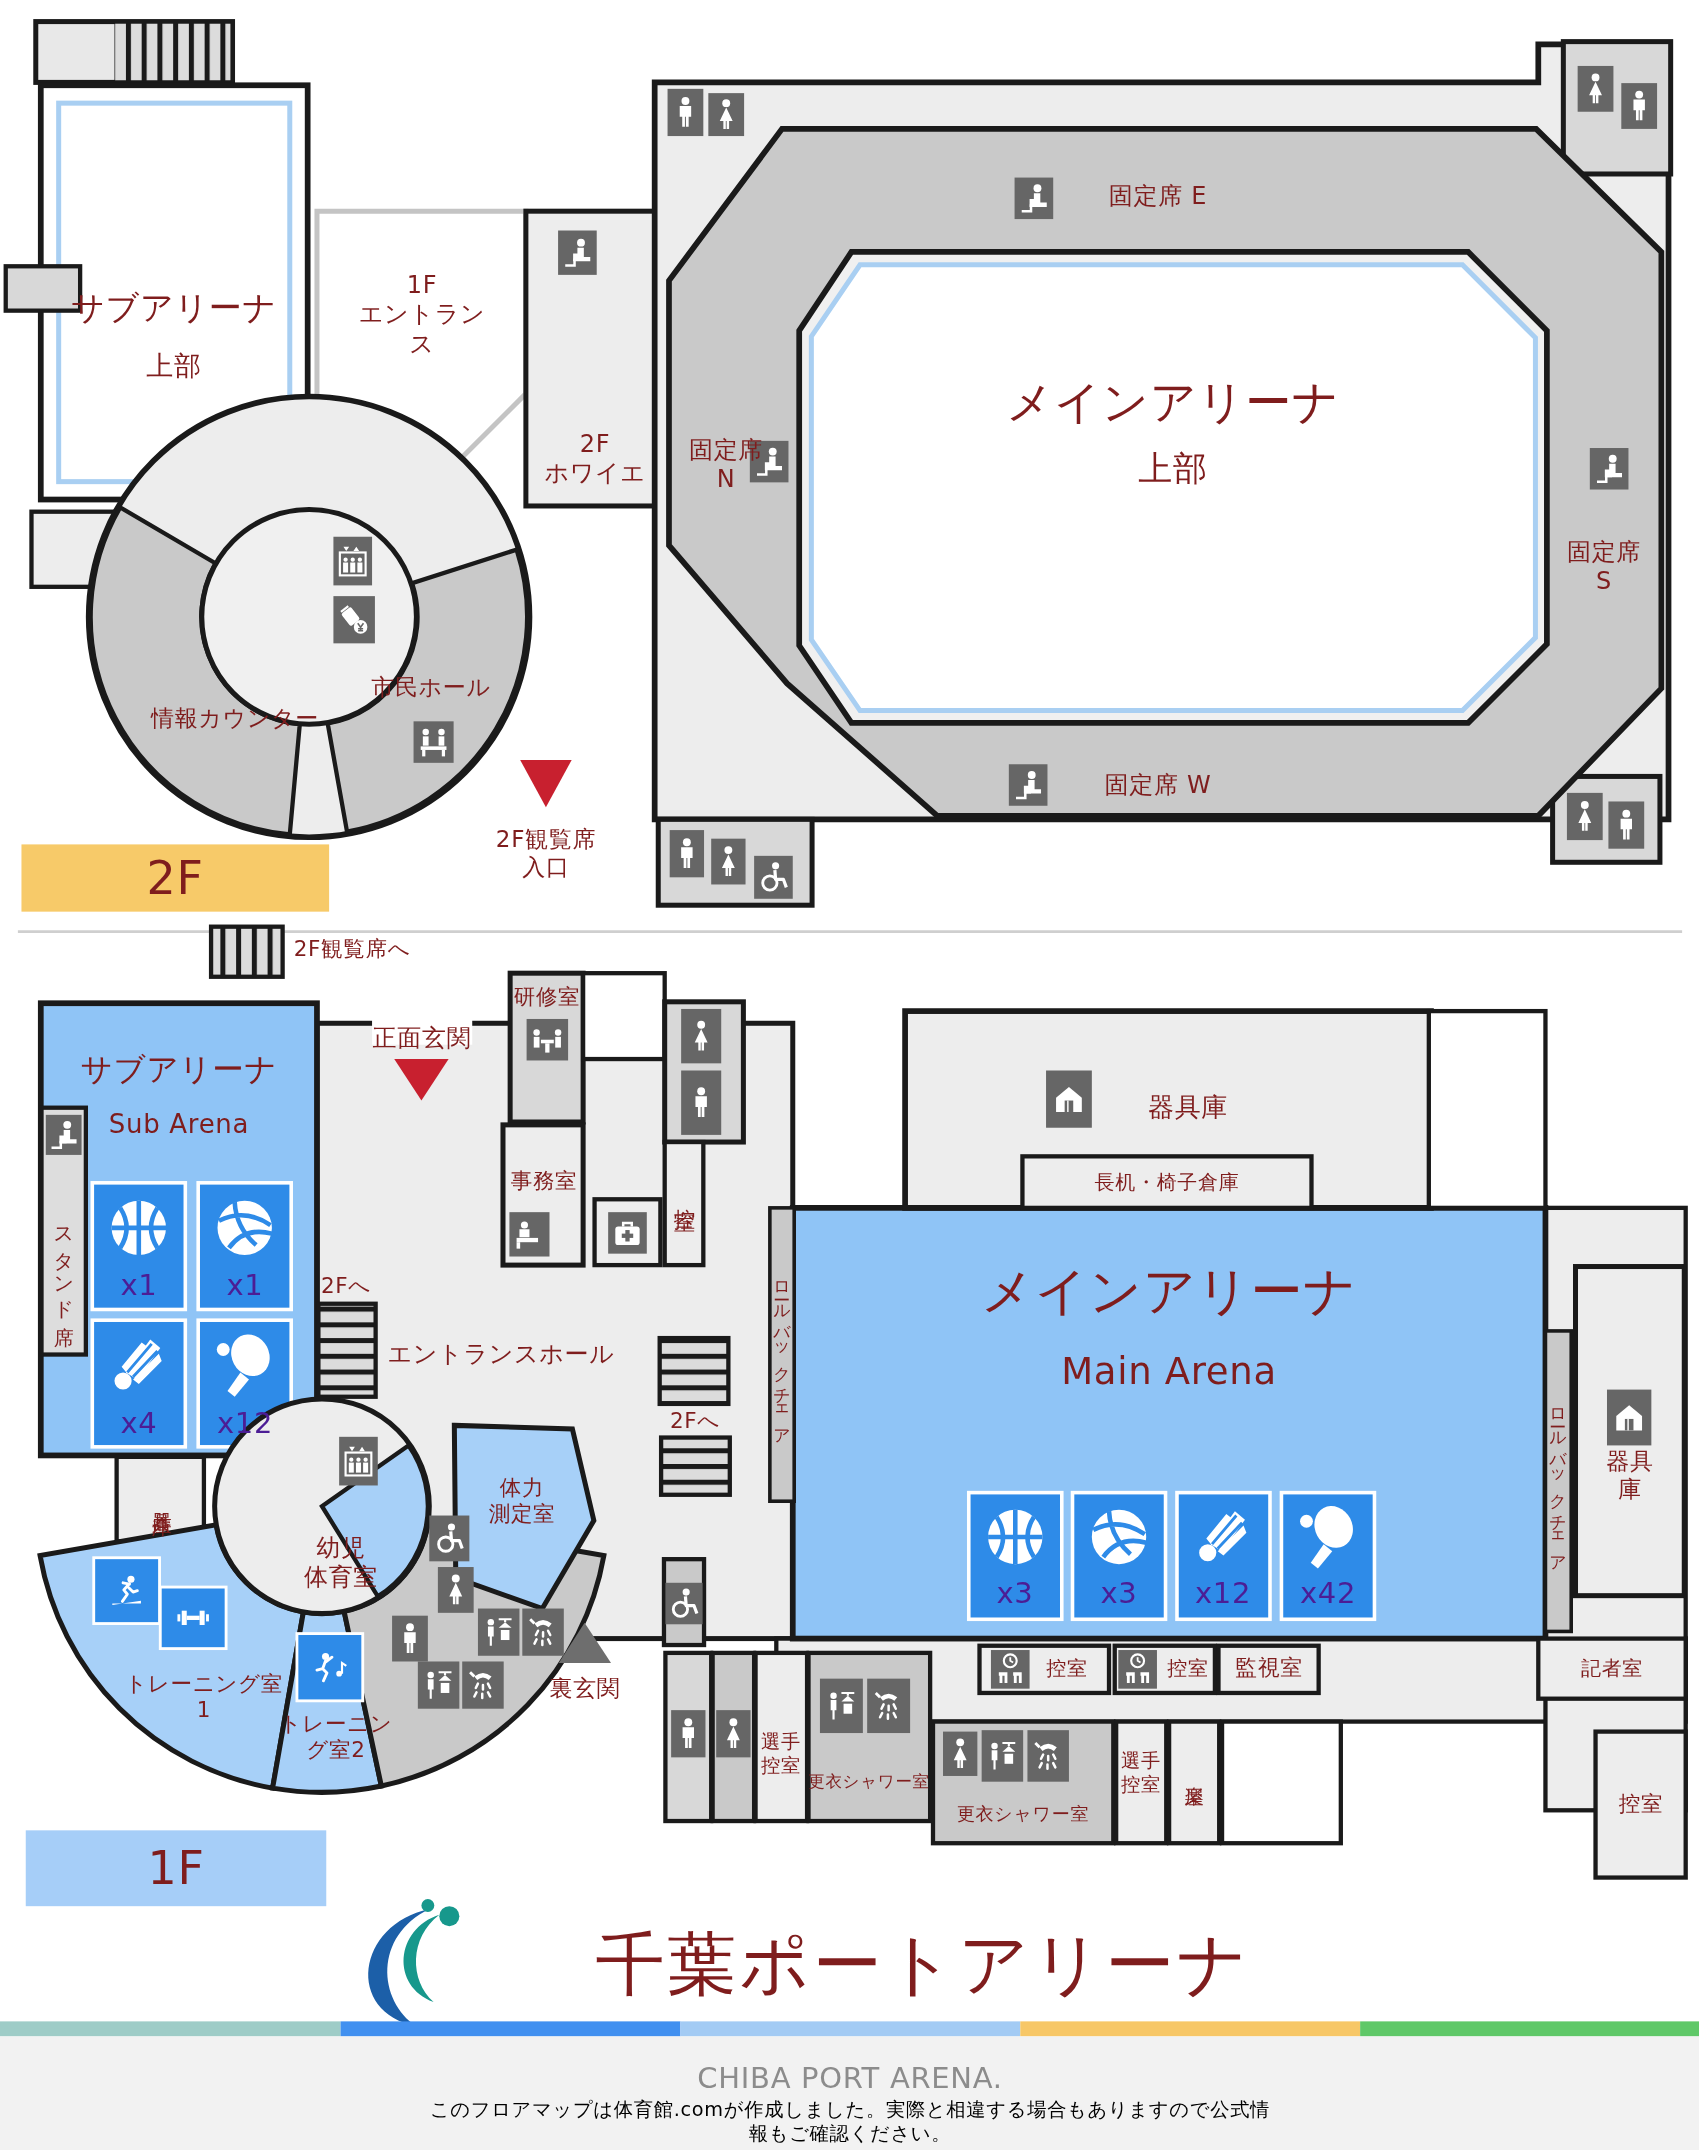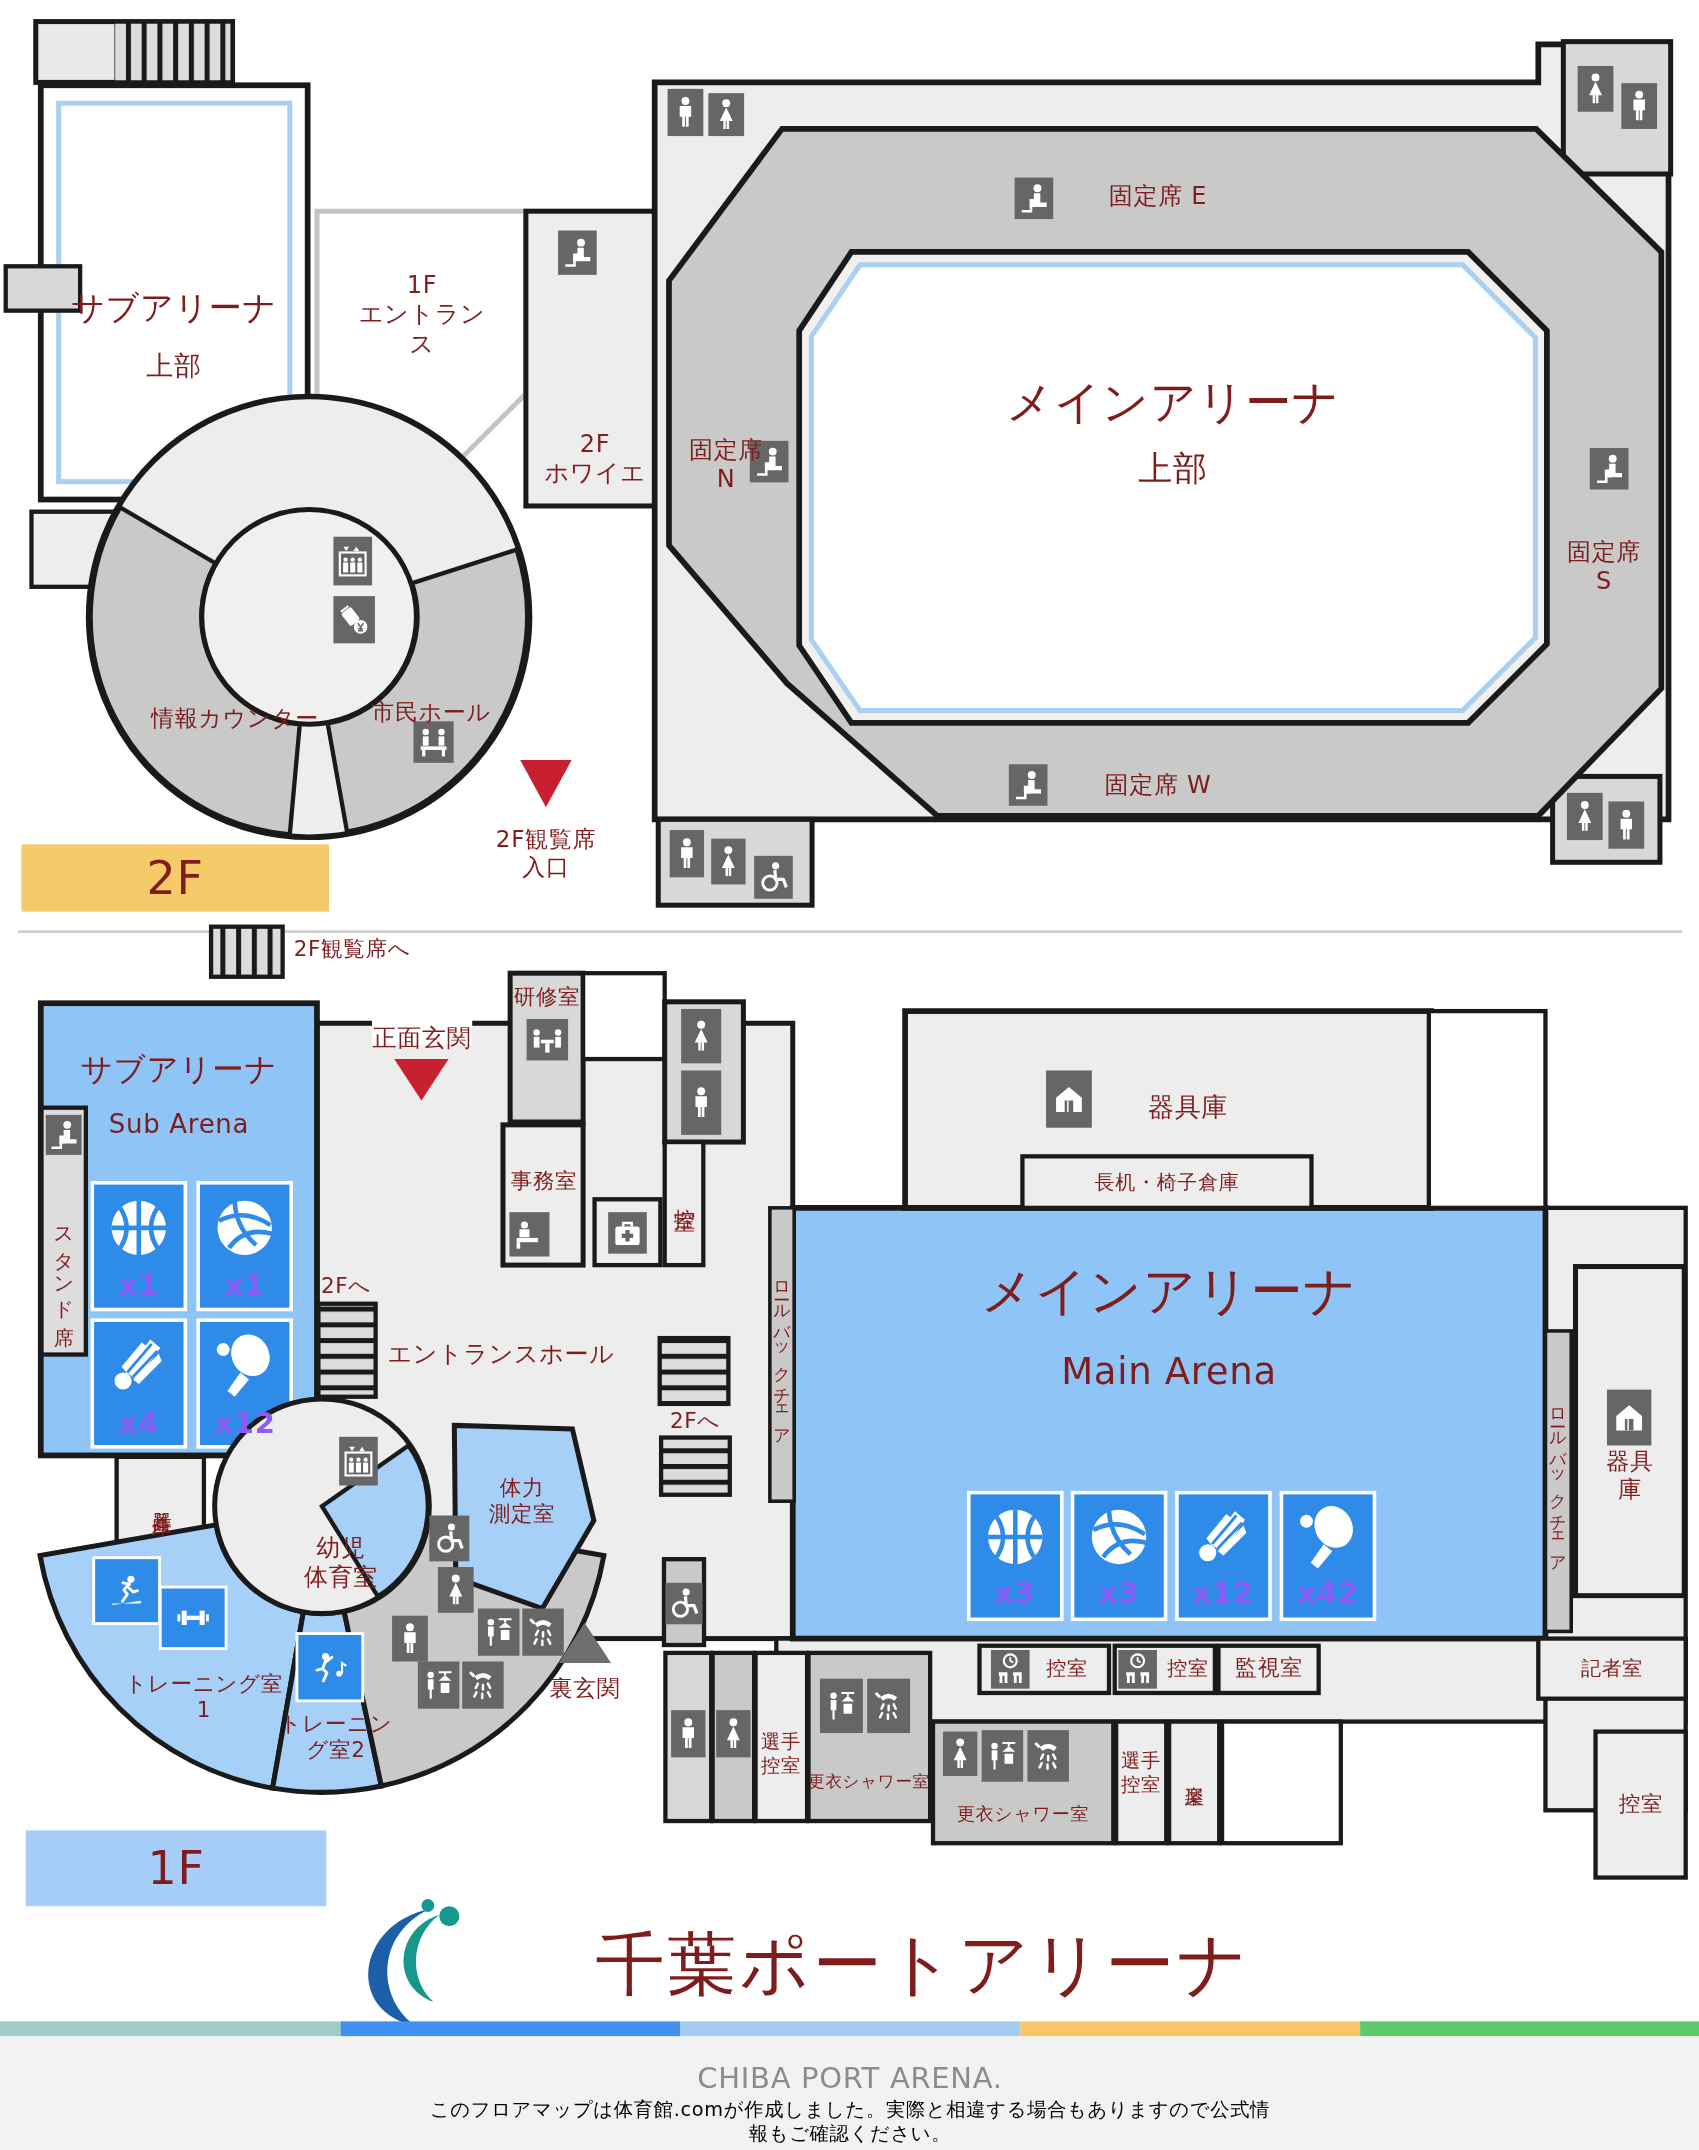--- a/index.html
+++ b/index.html
@@ -3,21 +3,21 @@
 <meta charset="utf-8">
 <style>
   html,body{margin:0;padding:0;background:#fff;}
   #canvas{position:relative;width:1700px;height:2151px;background:#fff;overflow:hidden;
           font-family:"DejaVu Sans","Liberation Sans",sans-serif;}
   #plan{position:absolute;left:0;top:0;}
   .lbl{position:absolute;transform:translate(-50%,-50%);white-space:pre-line;text-align:center;
        color:#7f1d1d;line-height:1.22;letter-spacing:0.7px;}
   .b{font-weight:normal;}
   .v{writing-mode:vertical-rl;text-orientation:upright;letter-spacing:1.4px;}
-  .w{color:#8b5cf6;font-weight:bold;}
+  .w{color:#4c1d95;font-weight:normal;}
   .gray{color:#8C8C8C;}
   .lgray{color:#000000;}
 </style>
 </head>
 <body>
 
 <div id="canvas">
 
 <svg id="plan" width="1700" height="2151" viewBox="0 0 2376 3006">
   <defs>
@@ -521,21 +521,21 @@
 ホワイエ</div>
 <div class="lbl" style="left:1158px;top:197px;font-size:24px">固定席 E</div>
 <div class="lbl" style="left:726px;top:465px;font-size:24px">固定席
 N</div>
 <div class="lbl" style="left:1158px;top:786px;font-size:24px">固定席 W</div>
 <div class="lbl" style="left:1604px;top:567px;font-size:24px">固定席
 S</div>
 <div class="lbl b" style="left:1173px;top:402px;font-size:46px">メインアリーナ</div>
 <div class="lbl" style="left:1173px;top:469px;font-size:34px">上部</div>
 <div class="lbl b" style="left:235px;top:718px;font-size:23px">情報カウンター</div>
-<div class="lbl b" style="left:431px;top:712px;font-size:23px">市民ホール</div>
+<div class="lbl b" style="left:431px;top:687px;font-size:23px">市民ホール</div>
 <div class="lbl" style="left:546px;top:853px;font-size:23px">2F観覧席
 入口</div>
 <div class="lbl b" style="left:175px;top:878px;font-size:46px">2F</div>
 
 <div class="lbl" style="left:352px;top:949px;font-size:21.5px">2F観覧席へ</div>
 <div class="lbl" style="left:422px;top:1039px;font-size:24px">正面玄関</div>
 <div class="lbl b" style="left:547px;top:997px;font-size:21.5px">研修室</div>
 <div class="lbl" style="left:544px;top:1181px;font-size:21.5px">事務室</div>
 <div class="lbl v" style="left:684px;top:1193px;font-size:21.5px">控室</div>
 <div class="lbl b" style="left:179px;top:1069px;font-size:31.5px">サブアリーナ</div>

